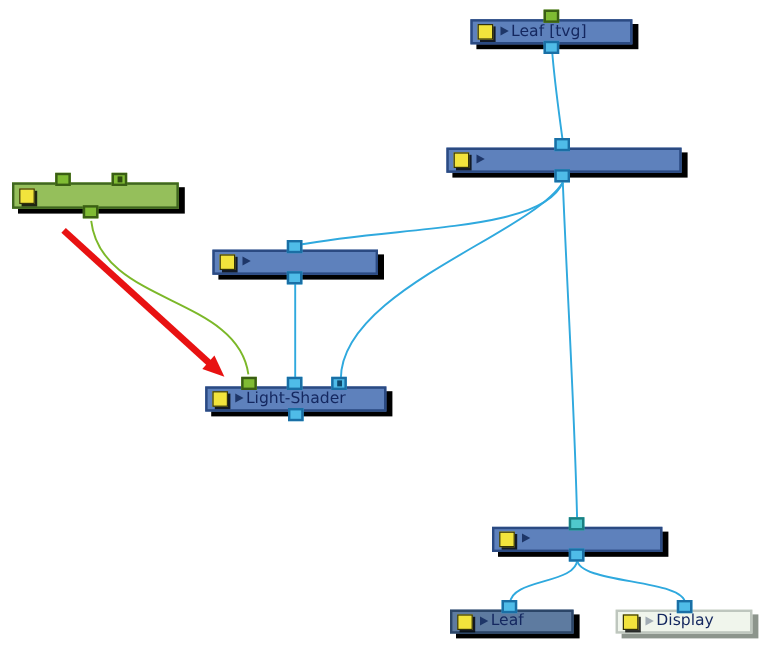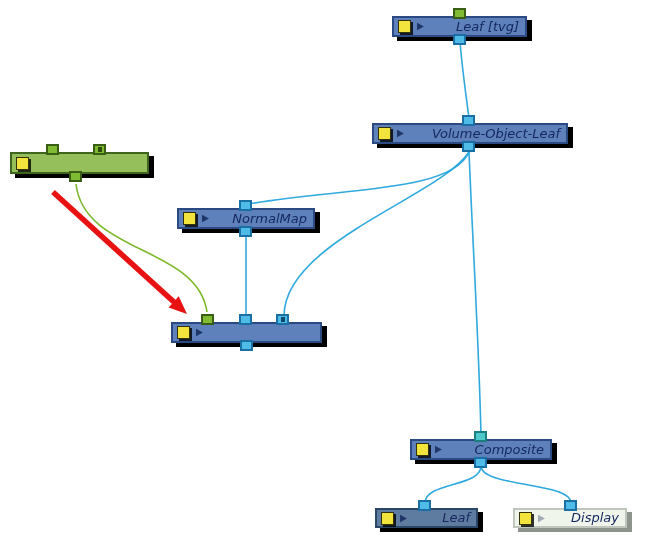--- a/index.html
+++ b/index.html
@@ -14,22 +14,22 @@
   .icon-square{
     width:13px;height:13px;flex:0 0 auto;margin-left:4px;
     border:1px solid #32320a;box-sizing:border-box;
     box-shadow:2px 2px 0 rgba(0,0,0,0.8);
   }
   .expand{
     flex:0 0 auto;margin-left:6px;font-size:9px;line-height:9px;
     transform:scaleY(1.1);
   }
   .node-label{
-    flex:1;text-align:right;font-size:13px;line-height:13px;
-    padding:0 6px 1px 2px;overflow:hidden;font-style:italic;
+    flex:1;text-align:left;font-size:13px;line-height:13px;
+    padding:0 6px 1px 2px;overflow:hidden;
   }
   .port{
     position:absolute;z-index:4;width:13px;height:11px;
     border:2px solid;box-sizing:border-box;
     display:flex;align-items:center;justify-content:center;
   }
   .port-dot{width:4px;height:5px;}
 </style>
 </head>
 <body>
@@ -49,53 +49,51 @@
       <div class="node" style="left: 392px; top: 16px; width: 135px; height: 21px; background: rgb(94, 129, 188); border-color: rgb(43, 74, 130); color: rgb(20, 39, 95); box-shadow: rgb(0, 0, 0) 5px 4px 0px;">
         <span class="icon-square" style="background: rgb(242, 228, 60);"></span>
         <span class="expand" style="color: rgb(30, 54, 104);">▶</span>
         <span class="node-label">Leaf [tvg]</span>
       </div>
       <div class="port" style="left: 453px; top: 8px; background: rgb(127, 187, 51); border-color: rgb(58, 94, 20);"></div>
       <div class="port" style="left: 453px; top: 34px; background: rgb(79, 188, 232); border-color: rgb(26, 111, 165);"></div>
       <div class="node" style="left: 372px; top: 123px; width: 196px; height: 21px; background: rgb(94, 129, 188); border-color: rgb(43, 74, 130); color: rgb(20, 39, 95); box-shadow: rgb(0, 0, 0) 5px 4px 0px;">
         <span class="icon-square" style="background: rgb(242, 228, 60);"></span>
         <span class="expand" style="color: rgb(30, 54, 104);">▶</span>
-        <span class="node-label">Volume-Object-Leaf</span>
       </div>
       <div class="port" style="left: 462px; top: 115px; background: rgb(79, 188, 232); border-color: rgb(26, 111, 165);"></div>
       <div class="port" style="left: 462px; top: 141px; background: rgb(79, 188, 232); border-color: rgb(26, 111, 165);"></div>
       <div class="node" style="left: 10px; top: 152px; width: 139px; height: 22px; background: rgb(149, 191, 91); border-color: rgb(63, 102, 31); color: rgb(31, 50, 0); box-shadow: rgb(0, 0, 0) 5px 4px 0px;">
         <span class="icon-square" style="background: rgb(242, 228, 60);"></span>
       </div>
       <div class="port" style="left: 46px; top: 144px; background: rgb(127, 187, 51); border-color: rgb(58, 94, 20);"></div>
       <div class="port" style="left: 93px; top: 144px; background: rgb(127, 187, 51); border-color: rgb(58, 94, 20);">
         <div class="port-dot" style="background: rgb(46, 74, 16);"></div>
       </div>
       <div class="port" style="left: 69px; top: 171px; background: rgb(127, 187, 51); border-color: rgb(58, 94, 20);"></div>
       <div class="node" style="left: 177px; top: 208px; width: 138px; height: 21px; background: rgb(94, 129, 188); border-color: rgb(43, 74, 130); color: rgb(20, 39, 95); box-shadow: rgb(0, 0, 0) 5px 4px 0px;">
         <span class="icon-square" style="background: rgb(242, 228, 60);"></span>
         <span class="expand" style="color: rgb(30, 54, 104);">▶</span>
-        <span class="node-label">NormalMap</span>
       </div>
       <div class="port" style="left: 239px; top: 200px; background: rgb(79, 188, 232); border-color: rgb(26, 111, 165);"></div>
       <div class="port" style="left: 239px; top: 226px; background: rgb(79, 188, 232); border-color: rgb(26, 111, 165);"></div>
       <div class="node" style="left: 171px; top: 322px; width: 151px; height: 21px; background: rgb(94, 129, 188); border-color: rgb(43, 74, 130); color: rgb(20, 39, 95); box-shadow: rgb(0, 0, 0) 5px 4px 0px;">
         <span class="icon-square" style="background: rgb(242, 228, 60);"></span>
         <span class="expand" style="color: rgb(30, 54, 104);">▶</span>
+        <span class="node-label">Light-Shader</span>
       </div>
       <div class="port" style="left: 201px; top: 314px; background: rgb(127, 187, 51); border-color: rgb(58, 94, 20);"></div>
       <div class="port" style="left: 239px; top: 314px; background: rgb(79, 188, 232); border-color: rgb(26, 111, 165);"></div>
       <div class="port" style="left: 276px; top: 314px; background: rgb(79, 188, 232); border-color: rgb(26, 111, 165);">
         <div class="port-dot" style="background: rgb(14, 74, 110);"></div>
       </div>
       <div class="port" style="left: 240px; top: 340px; background: rgb(79, 188, 232); border-color: rgb(26, 111, 165);"></div>
       <div class="node" style="left: 410px; top: 439px; width: 142px; height: 21px; background: rgb(94, 129, 188); border-color: rgb(43, 74, 130); color: rgb(20, 39, 95); box-shadow: rgb(0, 0, 0) 5px 4px 0px;">
         <span class="icon-square" style="background: rgb(242, 228, 60);"></span>
         <span class="expand" style="color: rgb(30, 54, 104);">▶</span>
-        <span class="node-label">Composite</span>
       </div>
       <div class="port" style="left: 474px; top: 431px; background: rgb(79, 201, 204); border-color: rgb(27, 127, 130);"></div>
       <div class="port" style="left: 474px; top: 457px; background: rgb(79, 188, 232); border-color: rgb(26, 111, 165);"></div>
       <div class="node" style="left: 375px; top: 508px; width: 103px; height: 20px; background: rgb(94, 123, 160); border-color: rgb(44, 70, 104); color: rgb(20, 39, 95); box-shadow: rgb(0, 0, 0) 5px 4px 0px;">
         <span class="icon-square" style="background: rgb(242, 228, 60);"></span>
         <span class="expand" style="color: rgb(30, 54, 104);">▶</span>
         <span class="node-label">Leaf</span>
       </div>
       <div class="port" style="left: 418px; top: 500px; background: rgb(79, 188, 232); border-color: rgb(26, 111, 165);"></div>
       <div class="node" style="left: 513px; top: 508px; width: 114px; height: 20px; background: rgb(240, 245, 236); border-color: rgb(190, 198, 190); color: rgb(20, 39, 95); box-shadow: rgb(140, 148, 140) 5px 4px 0px;">

